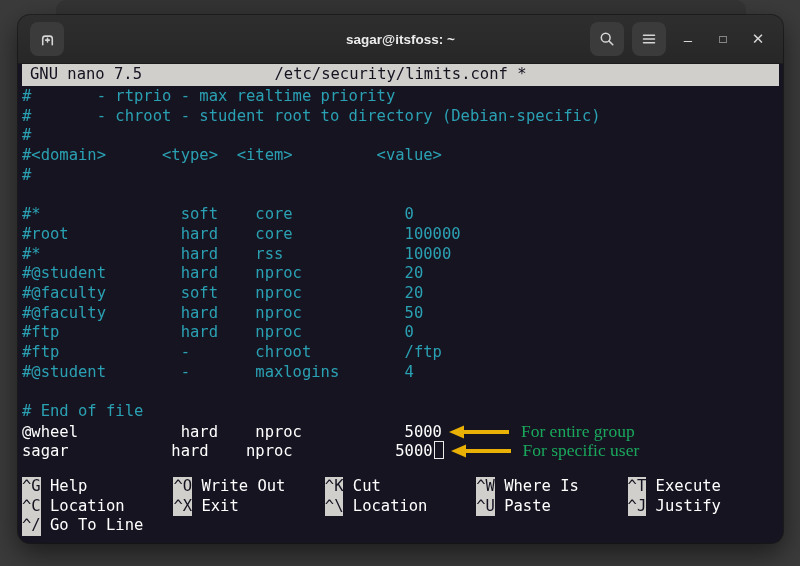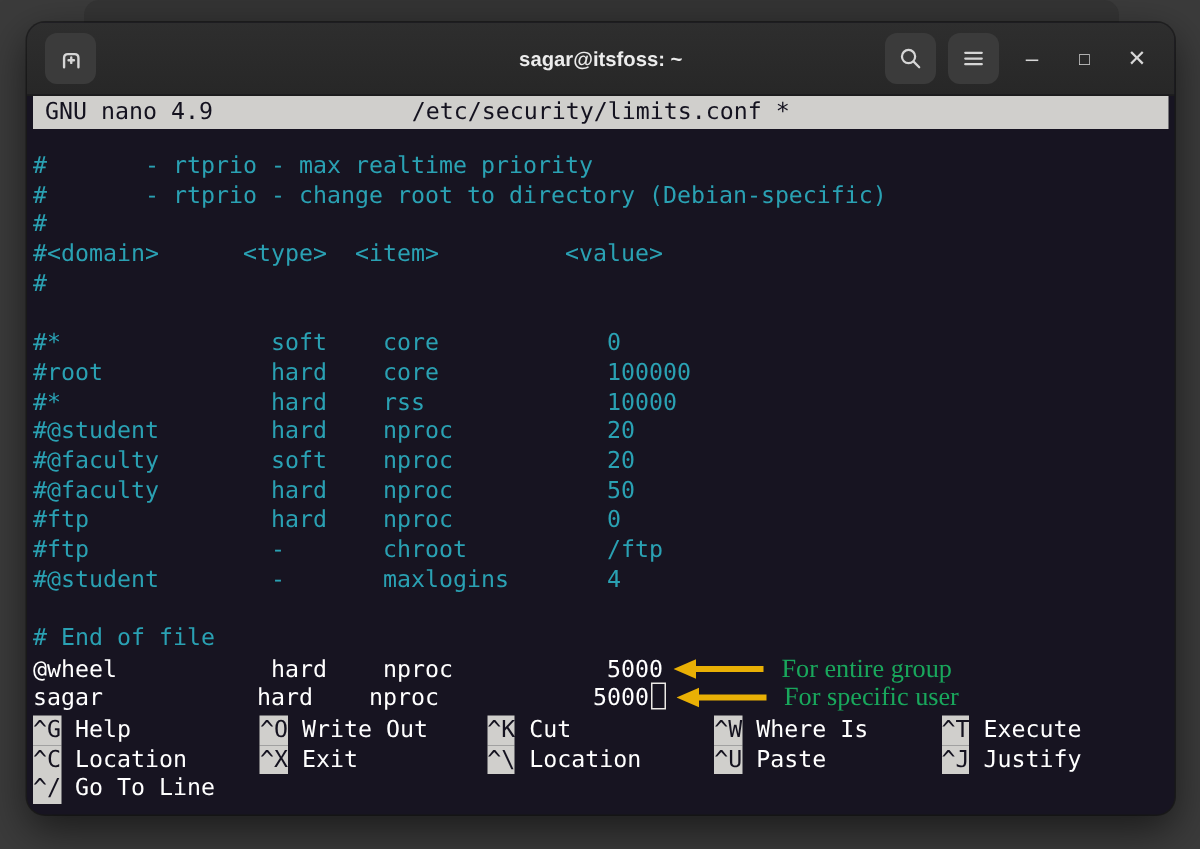--- a/index.html
+++ b/index.html
@@ -49,21 +49,21 @@
     padding:0 4px 7px 4px;
     font-family:"DejaVu Sans Mono","Liberation Mono",monospace;
     font-size:15.5px;line-height:19.7px;
   }
   .nano-header{
     flex:none;height:22px;background:#d0cfcc;color:#14121f;
     position:relative;display:flex;align-items:center;
   }
   .nano-version{padding-left:8px;white-space:pre;}
   .nano-file{position:absolute;left:0;right:0;text-align:center;white-space:pre;}
-  .content{flex:1;padding-top:15px;color:#2aa1b3;}
+  .content{flex:1;padding-top:1px;color:#2aa1b3;}
   .line{height:19.7px;white-space:pre;}
   .line.plain{color:#ffffff;}
   .cursor{
     display:inline-block;width:8px;height:16px;
     border:1.5px solid #eceae6;vertical-align:-3px;margin-left:1px;
   }
   .arrow{vertical-align:-2px;margin-left:7px;}
   .note{
     font-family:"Liberation Serif","DejaVu Serif",serif;
     font-size:17.5px;color:#19a75c;margin-left:10px;
@@ -109,27 +109,27 @@
       </div>
       <div class="winctl">–</div>
       <div class="winctl max">□</div>
       <div class="winctl">✕</div>
     </div>
   </div>
 
   <div class="terminal">
 
     <div class="nano-header">
-      <span class="nano-version">GNU nano 4.9</span>
+      <span class="nano-version">GNU nano 7.5</span>
       <span class="nano-file">/etc/security/limits.conf *</span>
     </div>
 
     <div class="content">
         <div class="line comment"><span>#       - rtprio - max realtime priority</span></div>
-        <div class="line comment"><span>#       - rtprio - change root to directory (Debian-specific)</span></div>
+        <div class="line comment"><span>#       - chroot - student root to directory (Debian-specific)</span></div>
         <div class="line comment"><span>#</span></div>
         <div class="line comment"><span>#&lt;domain&gt;      &lt;type&gt;  &lt;item&gt;         &lt;value&gt;</span></div>
         <div class="line comment"><span>#</span></div>
         <div class="line comment"><span></span></div>
         <div class="line comment"><span>#*               soft    core            0</span></div>
         <div class="line comment"><span>#root            hard    core            100000</span></div>
         <div class="line comment"><span>#*               hard    rss             10000</span></div>
         <div class="line comment"><span>#@student        hard    nproc           20</span></div>
         <div class="line comment"><span>#@faculty        soft    nproc           20</span></div>
         <div class="line comment"><span>#@faculty        hard    nproc           50</span></div>

